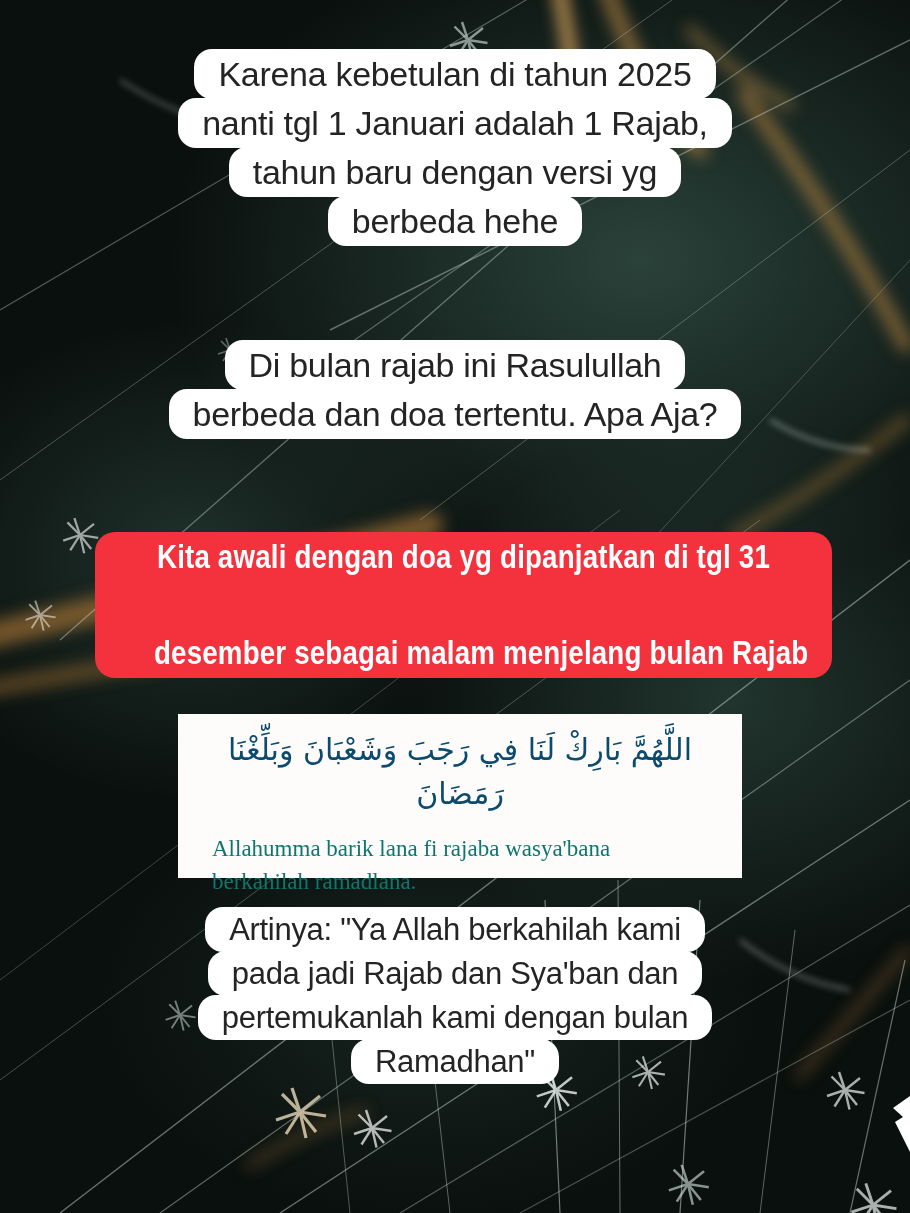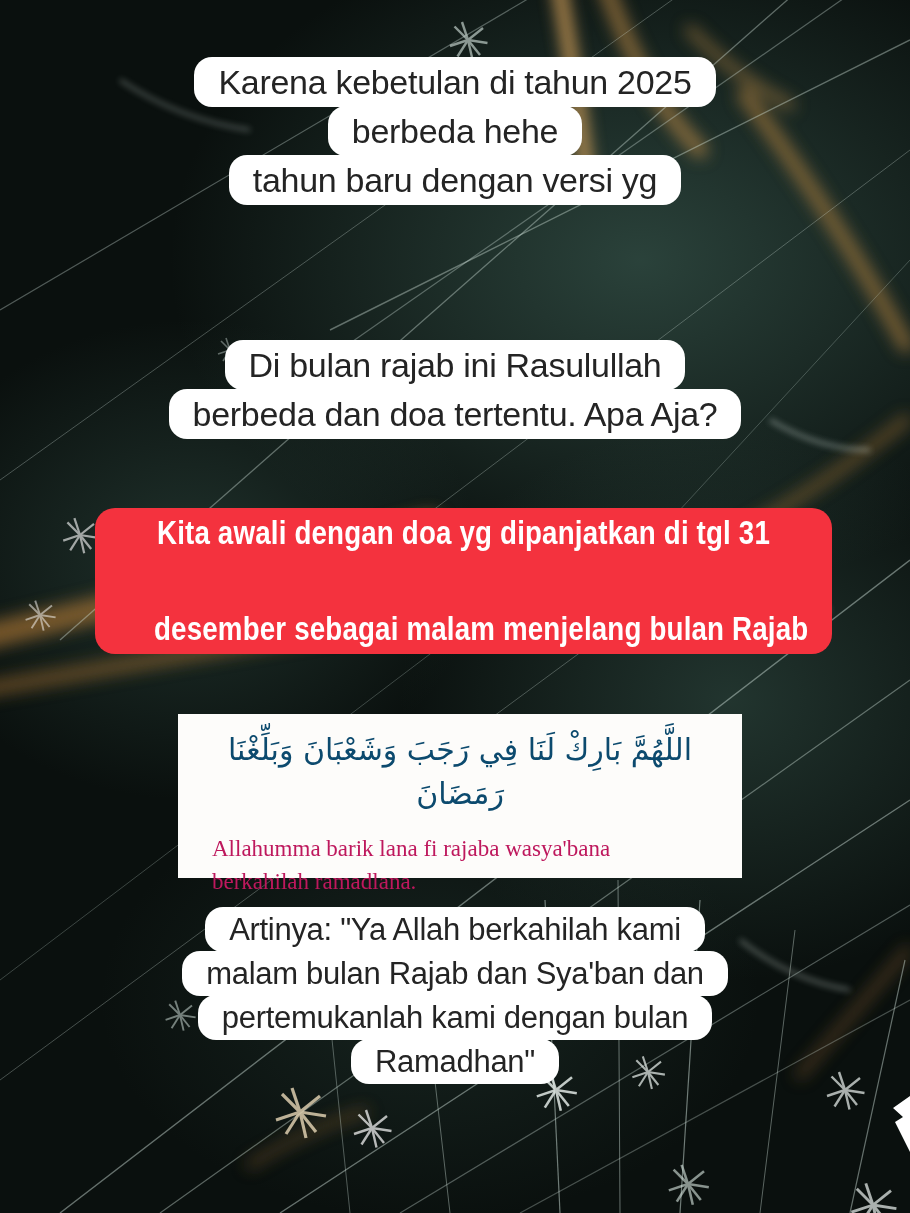--- a/index.html
+++ b/index.html
@@ -11,48 +11,48 @@
   .bg-svg{position:absolute;inset:0;width:910px;height:1213px;display:block;}
   
   .bubble{position:absolute;left:50%;transform:translateX(-50%);width:800px;text-align:center;}
   .pill{
     display:block;width:fit-content;margin:-1px auto 0;
     background:#ffffff;color:#242424;
     padding:3px 24px;border-radius:18px;
     font-size:34px;line-height:44px;white-space:nowrap;
     letter-spacing:-0.3px;
   }
-  #intro-bubble{top:58px;}
+  #intro-bubble{top:50px;}
   #question-bubble{top:341px;text-align:center;}
   #meaning-bubble{top:908px;}
   #meaning-bubble .pill{font-size:31px;line-height:39px;}
   
   .banner{
-    position:absolute;left:95px;top:508px;width:737px;height:146px;
+    position:absolute;left:95px;top:532px;width:737px;height:146px;
     border-radius:20px;display:flex;flex-direction:column;justify-content:center;
     text-align:center;
     gap:44px;
   }
   .banner-line{
     color:#ffffff;font-weight:bold;font-size:33px;line-height:52px;
     white-space:nowrap;transform:scaleX(0.84);transform-origin:50% 50%;
     letter-spacing:0.2px;
   }
   
   .dua-card{
     position:absolute;left:178px;top:714px;width:564px;height:164px;
     background:#fdfcfa;box-sizing:border-box;padding:14px 0 0 0;
   }
   .arabic{
     direction:rtl;text-align:center;color:#0c4a6e;
     font-family:"DejaVu Sans",sans-serif;
     font-size:30px;line-height:44px;padding:0 30px;
   }
   .translit{
-    margin:16px 36px 0 34px;text-align:left;color:#be185d;
+    margin:16px 36px 0 34px;text-align:left;color:#0f766e;
     font-family:"Liberation Serif",serif;
     font-size:23px;line-height:33px;
   }
   .fragment{position:absolute;right:0;top:1096px;width:18px;height:58px;}
 </style>
 </head>
 <body>
 
 <div class="canvas">
 
@@ -138,22 +138,23 @@
     <use href="#sp" transform="translate(873,1205) scale(1.8)" stroke="#eef6f2" opacity="0.7"></use>
     <use href="#sp" transform="translate(180,1015) scale(1.2)" stroke="#dcebe5" opacity="0.5"></use>
     <use href="#sp" transform="translate(80,535) scale(1.4)" stroke="#ffffff" opacity="0.6"></use>
     <use href="#sp" transform="translate(40,615) scale(1.2)" stroke="#ffffff" opacity="0.5"></use>
     <use href="#sp" transform="translate(468,40) scale(1.5)" stroke="#dcebe5" opacity="0.6"></use>
     <use href="#sp" transform="translate(230,350) scale(1)" stroke="#dcebe5" opacity="0.4"></use>
   </svg>
 
   <div class="bubble" id="intro-bubble">
     <span class="pill">Karena kebetulan di tahun 2025</span>
+    <span class="pill">nanti tgl 1 Januari adalah 1 Rajab,</span>
+    <span class="pill">tahun baru dengan versi yg</span>
     <span class="pill">berbeda hehe</span>
-    <span class="pill">tahun baru dengan versi yg</span>
   </div>
 
   <div class="bubble" id="question-bubble">
     <span class="pill">Di bulan rajab ini Rasulullah</span>
     <span class="pill">berbeda dan doa tertentu. Apa Aja?</span>
   </div>
 
   <div class="banner" id="highlight-banner" style="background: rgb(244, 50, 62);">
     <div class="banner-line">Kita awali dengan doa yg dipanjatkan di tgl 31</div>
     <div class="banner-line">desember sebagai malam menjelang bulan Rajab</div>
@@ -162,21 +163,21 @@
   <div class="dua-card">
     <div class="arabic" dir="rtl">اللَّهُمَّ بَارِكْ لَنَا فِي رَجَبَ وَشَعْبَانَ وَبَلِّغْنَا رَمَضَانَ</div>
     <div class="translit">
       <span>Allahumma barik lana fi rajaba wasya'bana</span><br>
       <span>berkahilah ramadlana.</span>
     </div>
   </div>
 
   <div class="bubble" id="meaning-bubble">
     <span class="pill">Artinya: "Ya Allah berkahilah kami</span>
-    <span class="pill">malam bulan Rajab dan Sya'ban dan</span>
+    <span class="pill">pada jadi Rajab dan Sya'ban dan</span>
     <span class="pill">pertemukanlah kami dengan bulan</span>
     <span class="pill">Ramadhan"</span>
   </div>
 
   <svg class="fragment" viewBox="0 0 18 58" aria-hidden="true">
     <path d="M18,0 L1,12 L11,21 L3,26 L18,56 Z" fill="#ffffff"></path>
   </svg>
 
 </div>
 

